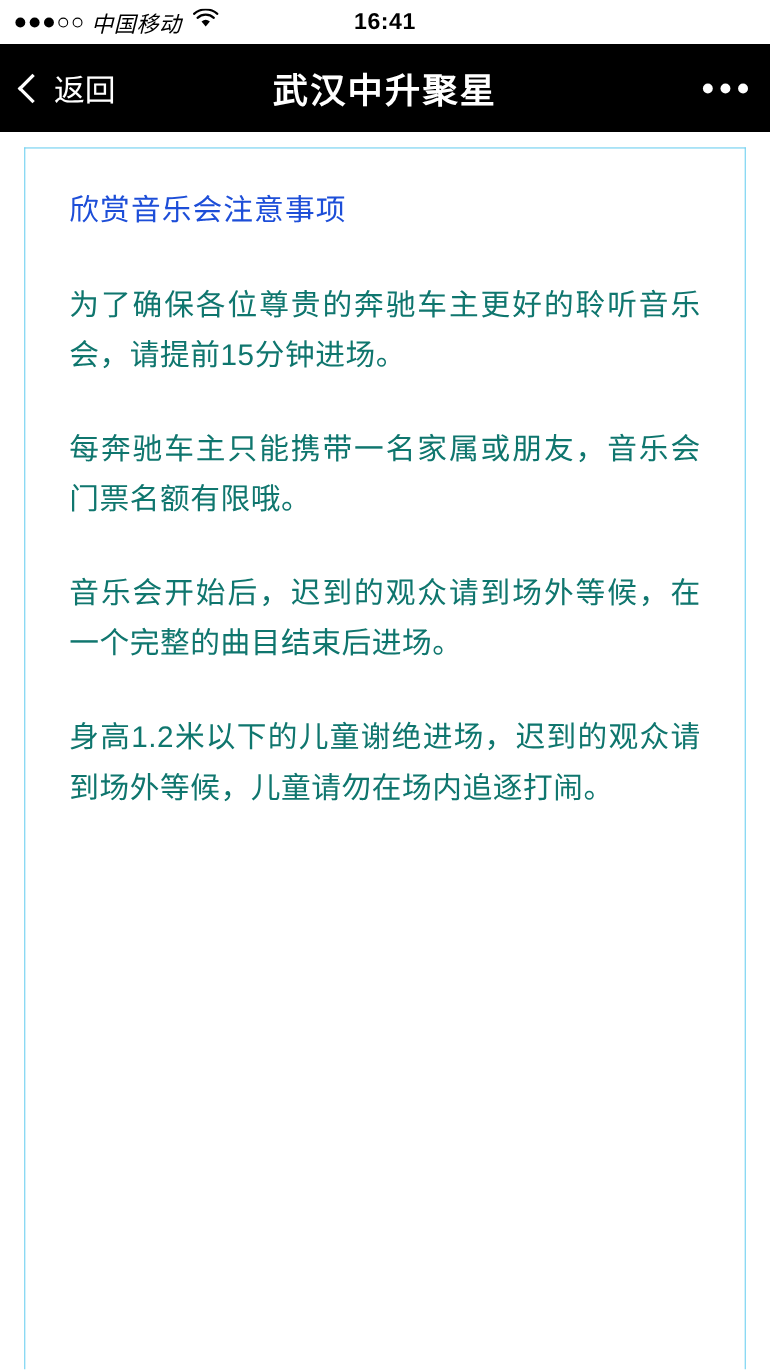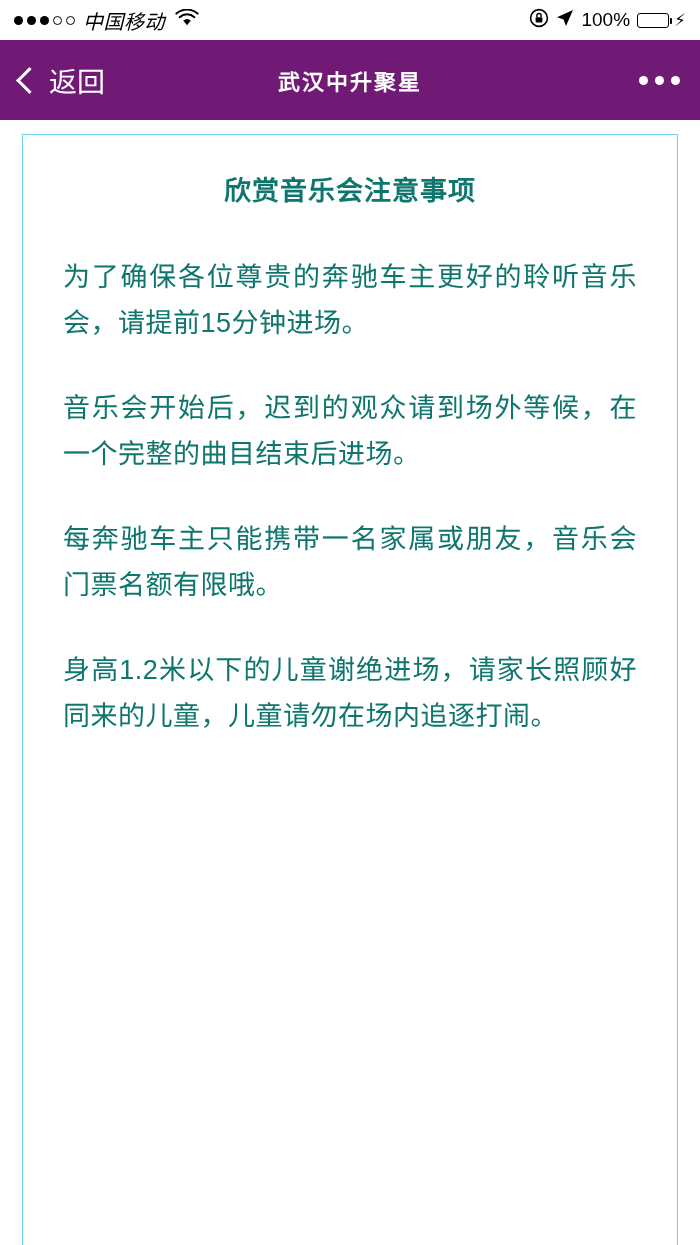--- a/index.html
+++ b/index.html
@@ -99,21 +99,21 @@
     border-radius: 1px;
   }
   .bolt {
     font-size: 17px;
     margin-left: -2px;
   }
 
   
   .nav-bar {
     height: 80px;
-    background: #701a75;
+    background: #000000;
     display: flex;
     align-items: center;
     position: relative;
     color: #ffffff;
     padding: 0 20px;
     box-sizing: border-box;
   }
   .nav-back {
     display: flex;
     align-items: center;
@@ -129,21 +129,21 @@
     border-left: 3px solid #fff;
     border-bottom: 3px solid #fff;
     transform: rotate(45deg);
     margin-right: 2px;
   }
   .nav-title {
     position: absolute;
     left: 0;
     right: 0;
     text-align: center;
-    font-size: 22px;
+    font-size: 32px;
     font-weight: bold;
     letter-spacing: 2px;
     pointer-events: none;
   }
   .nav-more {
     margin-left: auto;
     display: flex;
     gap: 7px;
     align-items: center;
     z-index: 2;
@@ -165,24 +165,23 @@
     height: calc(1245px - 120px);
   }
   .article-card {
     border: 1px solid #6fd0f0;
     border-bottom: none;
     height: 100%;
     box-sizing: border-box;
     padding: 34px 40px 0 40px;
   }
   .article-title {
-    color: #0f766e;
+    color: #1d4ed8;
     font-size: 27px;
-    font-weight: bold;
-    text-align: center;
+    font-weight: normal;
     letter-spacing: 1px;
     margin-bottom: 46px;
   }
   .para {
     font-size: 27px;
     line-height: 1.72;
     color: #0f766e;
     margin: 0 0 38px 0;
     letter-spacing: 0.5px;
     text-align: justify;
@@ -203,56 +202,38 @@
     <span class="carrier">中国移动</span>
     <span class="wifi-icon">
       <svg width="24" height="18" viewBox="0 0 24 18">
         <path d="M12 16.2 L8.2 11.6 a6 6 0 0 1 7.6 0 Z" fill="#000"></path>
         <path d="M4.6 8.2 a11 11 0 0 1 14.8 0" stroke="#000" stroke-width="2" fill="none" stroke-linecap="round"></path>
         <path d="M1.4 4.6 a16 16 0 0 1 21.2 0" stroke="#000" stroke-width="2" fill="none" stroke-linecap="round"></path>
       </svg>
     </span>
   </div>
 
-
-  <div class="status-right">
-    <span>
-      <svg width="20" height="20" viewBox="0 0 20 20">
-        <circle cx="10" cy="10" r="8.4" fill="none" stroke="#000" stroke-width="1.6"></circle>
-        <rect x="6.6" y="9.2" width="6.8" height="5.4" rx="1" fill="#000"></rect>
-        <path d="M7.9 9.2 V7.6 a2.1 2.1 0 0 1 4.2 0 V9.2" fill="none" stroke="#000" stroke-width="1.4"></path>
-      </svg>
-    </span>
-    <span>
-      <svg width="18" height="18" viewBox="0 0 18 18">
-        <path d="M17 1 L1 8.2 L7.6 10.4 L10 17 Z" fill="#000"></path>
-      </svg>
-    </span>
-    <span>100%</span>
-    <span class="battery">
-      <span class="battery-fill" style="width:100%"></span>
-    </span>
-    <span class="bolt">⚡</span>
-  </div>
+  <div class="status-center">16:41</div>
+
 </div>
 
 <div class="nav-bar">
   <div class="nav-back">
     <span class="chev"></span>
     <span>返回</span>
   </div>
   <div class="nav-title">武汉中升聚星</div>
   <div class="nav-more">
     <span></span>
     <span></span>
     <span></span>
   </div>
 </div>
 
 <div class="content-wrap">
   <div class="article-card">
     <div class="article-title">欣赏音乐会注意事项</div>
     <p class="para">为了确保各位尊贵的奔驰车主更好的聆听音乐会，请提前15分钟进场。</p>
+    <p class="para">每奔驰车主只能携带一名家属或朋友，音乐会门票名额有限哦。</p>
     <p class="para">音乐会开始后，迟到的观众请到场外等候，在一个完整的曲目结束后进场。</p>
-    <p class="para">每奔驰车主只能携带一名家属或朋友，音乐会门票名额有限哦。</p>
-    <p class="para">身高1.2米以下的儿童谢绝进场，请家长照顾好同来的儿童，儿童请勿在场内追逐打闹。</p>
+    <p class="para">身高1.2米以下的儿童谢绝进场，迟到的观众请到场外等候，儿童请勿在场内追逐打闹。</p>
   </div>
 </div>
 
 </body></html>

